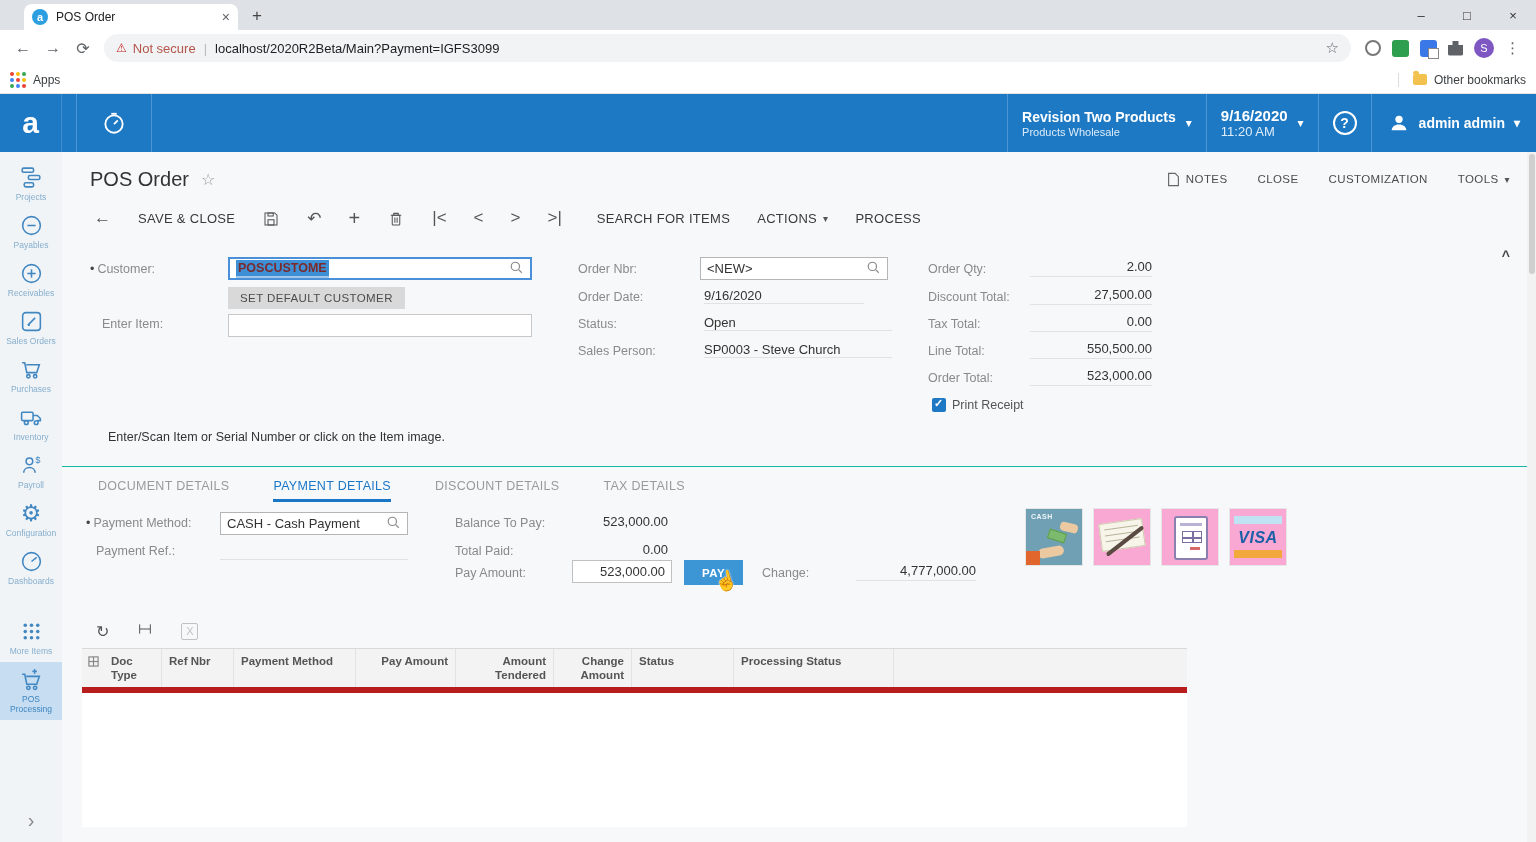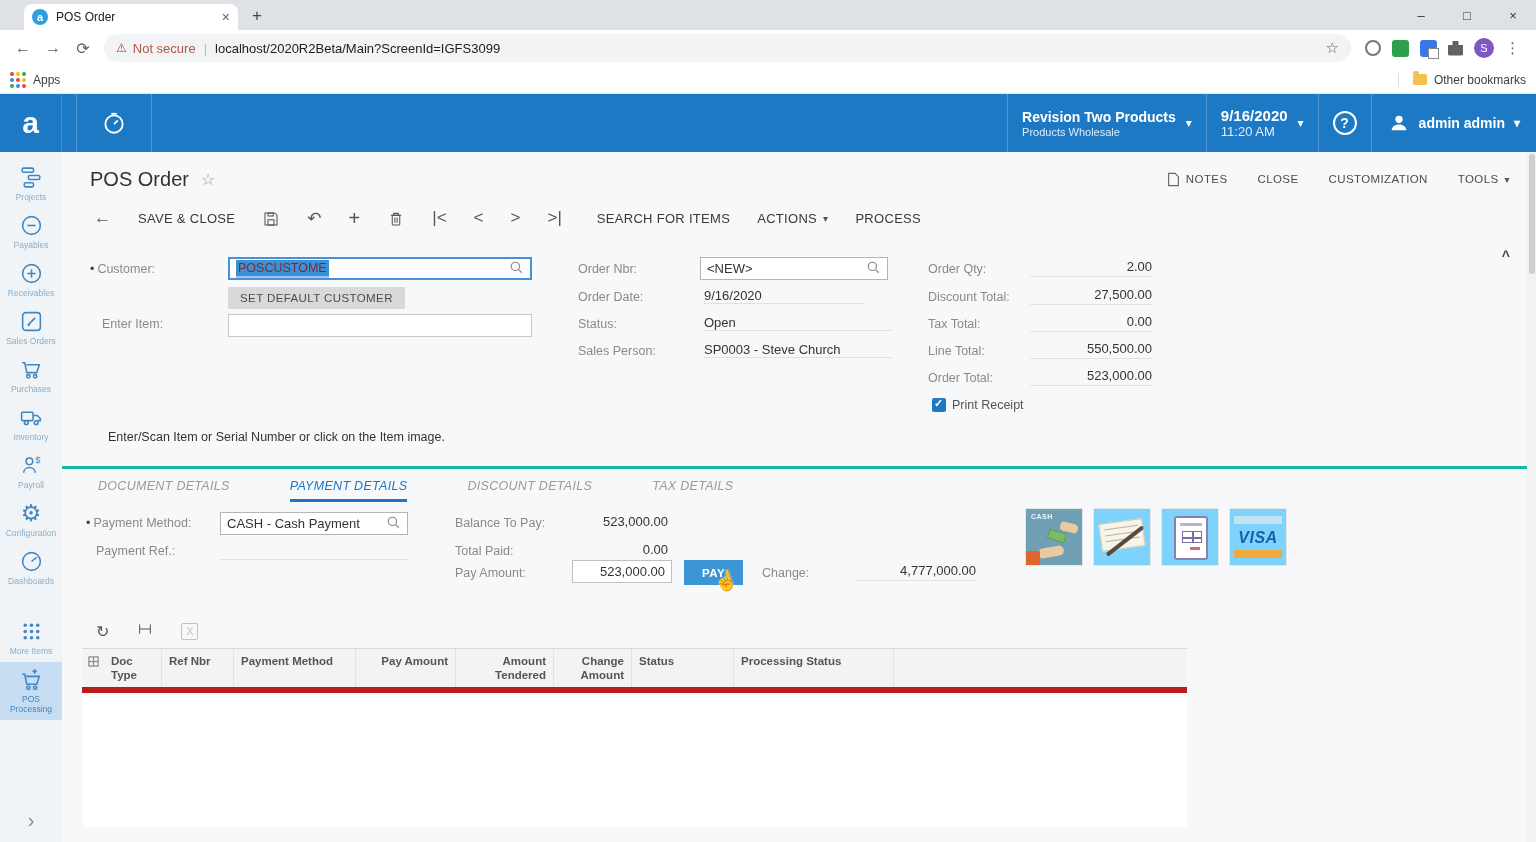--- a/index.html
+++ b/index.html
@@ -89,39 +89,39 @@
 
   
   .formarea { position:relative; height:226px; }
   .flabel { position:absolute; font-size:12.5px; color:#8a8a8a; }
   .req { color:#444; margin-right:3px; }
   .fval { position:absolute; font-size:13px; color:#333; }
   .u-line { border-bottom:1px solid #e2e2e2; }
   .inputbox { position:absolute; background:#fff; border:1px solid #b5b5b5; height:23px; display:flex; align-items:center; padding:0 6px; font-size:13px; color:#333; }
   .inputbox .mag2 { margin-left:auto; }
   .cust-box { border:2px solid #4a90d9; }
-  .sel-text { background:#3d8fd6; color:#7b2b2b; font-weight:normal; font-size:12.5px; padding:1px 2px; border-bottom:2px solid #9fc6ea; }
+  .sel-text { background:#3d8fd6; color:#7b2b2b; font-weight:bold; font-size:12.5px; padding:1px 2px; border-bottom:2px solid #9fc6ea; }
   .btn-gray { position:absolute; background:#d9d9d9; color:#4c4c4c; font-size:11.5px; letter-spacing:.4px; height:22px; display:flex; align-items:center; padding:0 12px; border:none; cursor:pointer; }
   .num-val { position:absolute; text-align:right; font-size:13px; color:#333; border-bottom:1px solid #e2e2e2; padding-bottom:2px; }
   .chk { position:absolute; display:flex; align-items:center; gap:6px; font-size:12.5px; color:#555;justify-content:center; }
   .chk .box { width:14px; height:14px; background:#1d79c4; border-radius:2px; position:relative; }
   .chk .box::after { content:"✓"; position:absolute; left:2px; top:-1px; color:#fff; font-size:11px; font-weight:bold; }
   .hint { position:absolute; left:46px; top:190px; font-size:12.5px; color:#333; }
   .collapse-up { position:absolute; right:26px; top:8px; font-size:14px; font-weight:bold; color:#444; cursor:pointer; }
 
   
-  .tabsrow { border-top:3px solid #14b8a6; display:flex; padding-left:36px; gap:60px; height:36px; align-items:flex-end;font-style:italic; }
+  .tabsrow { border-top:1px solid #14b8a6; display:flex; padding-left:36px; gap:44px; height:36px; align-items:flex-end; }
   .ftab { font-size:12.5px; color:#9a9a9a; letter-spacing:.3px; padding-bottom:9px; cursor:pointer; }
   .ftab.active { color:#1a77c8; border-bottom:3px solid #1a77c8; padding-bottom:6px; font-weight:500; }
 
   
   .paysec { position:relative; height:112px; }
   .pay-btn { position:absolute; left:622px; top:58px; width:59px; height:25px; background:#3c96d6; color:#fff; border:none; font-size:11.5px; font-weight:bold; letter-spacing:.5px; cursor:pointer; }
   .cursor-hand { position:absolute; left:652px; top:68px; font-size:19px; color:#333; text-shadow:0 0 2px #fff; transform:rotate(-14deg); }
-  .payimg { position:absolute; top:6px; width:58px; height:58px; border:1px solid #e6e6e6; background:#7dd3fc; overflow:hidden; cursor:pointer; }
+  .payimg { position:absolute; top:6px; width:58px; height:58px; border:1px solid #e6e6e6; background:#f9a8d4; overflow:hidden; cursor:pointer; }
   .img-cash { background:#6fa0b4; }
   .img-cash .cashword { position:absolute; left:5px; top:4px; color:#eef6f9; font-size:7px; font-weight:bold; letter-spacing:.5px; }
   .img-cash .note { position:absolute; left:22px; top:22px; width:18px; height:10px; background:#7cba6d; border:1px solid #5d9b51; transform:rotate(18deg); }
   .img-cash .hand1 { position:absolute; right:4px; top:14px; width:18px; height:9px; background:#ecc9a0; border-radius:4px; transform:rotate(14deg); }
   .img-cash .hand2 { position:absolute; left:12px; bottom:8px; width:26px; height:10px; background:#ecc9a0; border-radius:5px; transform:rotate(-10deg); }
   .img-cash .sleeve { position:absolute; left:0; bottom:0; width:14px; height:14px; background:#e0662e; }
   .img-check .paper { position:absolute; left:6px; top:12px; width:44px; height:28px; background:#f7f4e9; border:1px solid #cfc9ae; transform:rotate(-8deg); }
   .img-check .paper i { display:block; height:1px; background:#b9b39a; margin:5px 4px 0; }
   .img-check .pen { position:absolute; left:8px; top:30px; width:46px; height:4px; background:#5a4a42; border-radius:2px; transform:rotate(-38deg); }
   .img-inv .page { position:absolute; left:12px; top:7px; width:34px; height:44px; border:2px solid #8a7fae; border-radius:3px; background:#fff; }
@@ -170,21 +170,21 @@
 </div>
 
 <div class="urlbar">
   <span class="nav-ic">←</span>
   <span class="nav-ic">→</span>
   <span class="nav-ic">⟳</span>
   <div class="addr">
     <span class="warn-tri">⚠</span>
     <span class="notsecure">Not secure</span>
     <span class="addr-sep">|</span>
-    <span class="url-text">localhost/2020R2Beta/Main?ScreenId=IGFS3099</span>
+    <span class="url-text">localhost/2020R2Beta/Main?Payment=IGFS3099</span>
     <span class="addr-star">☆</span>
   </div>
   <div class="ext-row">
     <span class="ext-circle"></span>
     <span class="ext-green"></span>
     <span class="ext-translate"></span>
     <span class="ext-puzzle"></span>
     <span class="ext-avatar">S</span>
     <span class="ext-dots">⋮</span>
   </div>

